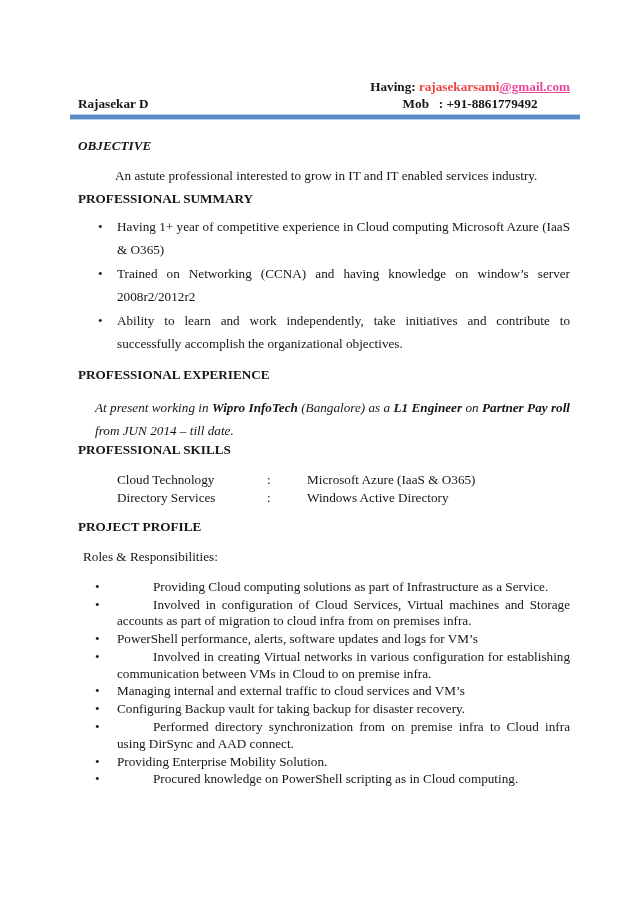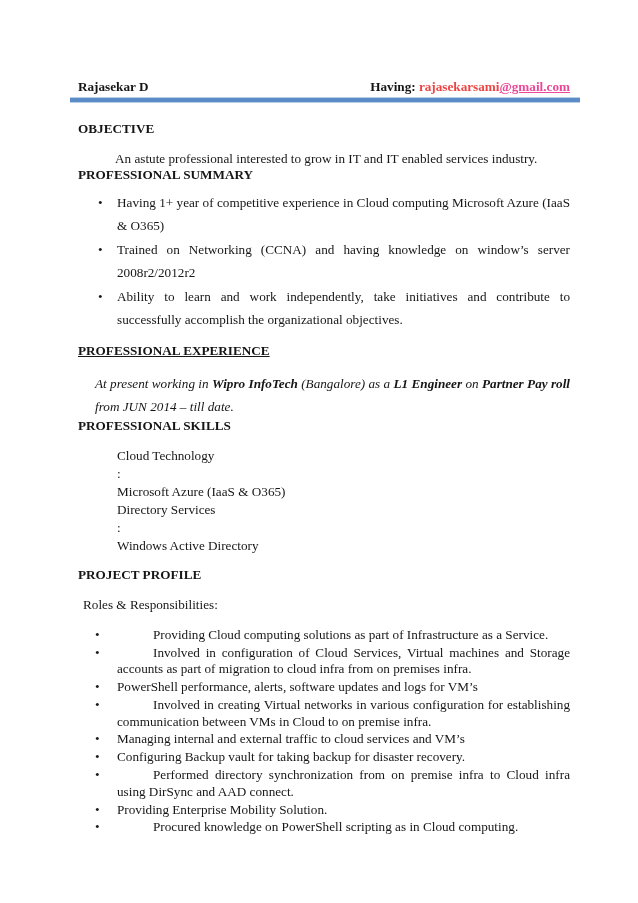--- a/index.html
+++ b/index.html
@@ -22,35 +22,35 @@
   .email-domain { color: #ec4899; text-decoration: underline; }
   .mob-line { text-align: center; white-space: pre; }
   .rule {
     height: 4px; background: #5a8cc8;
     margin: 3px -10px 0 -8px;
     box-shadow: 0 1px 0 #b9cfe8, 0 -1px 0 #b9cfe8;
   }
 
   
   .heading { font-weight: bold; line-height: 16px; }
-  .h-objective { margin-top: 19px; }
+  .h-objective { margin-top: 19px; font-style: italic; }
   .objective-text { margin-top: 14px; padding-left: 37px; line-height: 16px; }
-  .h-summary { }
+  .h-summary { margin-top: 7px; }
 
   .sum-list { margin-top: 9px; }
   .sum-item { position: relative; padding-left: 39px; text-align: justify; line-height: 22.5px; margin-bottom: 2px; }
   .sum-item .marker { position: absolute; left: 20px; top: 0; }
 
-  .h-experience { margin-top: 12px; text-decoration: underline; }
+  .h-experience { margin-top: 12px; }
   .experience-para { margin-top: 14px; padding-left: 17px; text-align: justify; line-height: 22.5px; font-style: italic; }
   .experience-para b { font-weight: bold; }
 
   .h-skills { }
   .skills-table { margin-top: 13px; padding-left: 39px; line-height: 18px; }
-  .skill-row { display: flex; flex-direction: column; }
+  .skill-row { display: flex; }
   .skill-name { width: 150px; }
   .skill-sep { width: 40px; }
 
   .h-project { margin-top: 12px; }
   .subheading { font-weight: bold; margin-top: 15px; line-height: 16px; }
   .roles-label { margin-top: 14px; padding-left: 5px; line-height: 16px; }
 
   .roles-list { margin-top: 14px; }
   .role-item { position: relative; padding-left: 39px; text-align: justify; line-height: 16.4px; margin-bottom: 1.5px; }
   .role-item .marker { position: absolute; left: 17px; top: 0; }
@@ -58,20 +58,21 @@
 </style>
 </head>
 <body>
 
 <div class="page">
 
   <div class="header">
     <div class="name">Rajasekar D</div>
     <div class="contact">
       <div class="email-line"><span>Having: </span><a class="email-link"><span class="email-user">rajasekarsami</span><span class="email-domain">@gmail.com</span></a></div>
+      <div class="mob-line">Mob   : +91-8861779492</div>
     </div>
   </div>
 
   <div class="rule"></div>
 
   <div class="heading h-objective">OBJECTIVE</div>
   <div class="objective-text">An astute professional interested to grow in IT and IT enabled services industry.</div>
 
   <div class="heading h-summary">PROFESSIONAL SUMMARY</div>
   <div class="sum-list">

